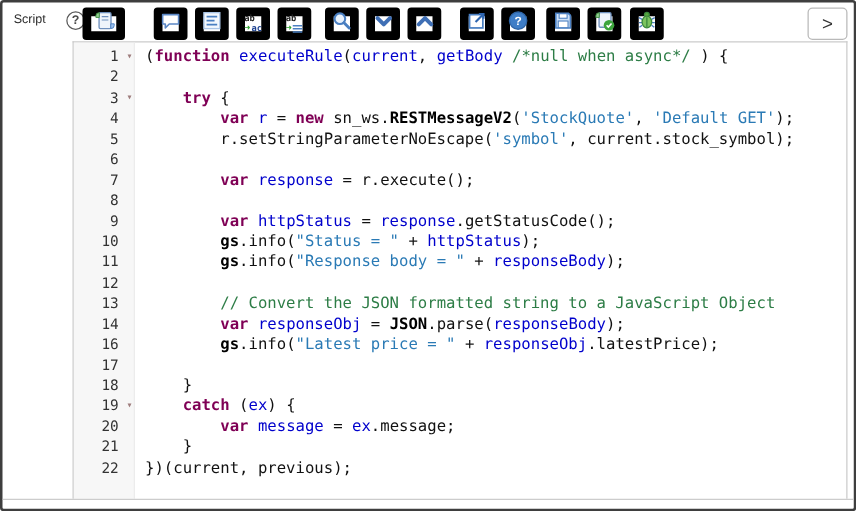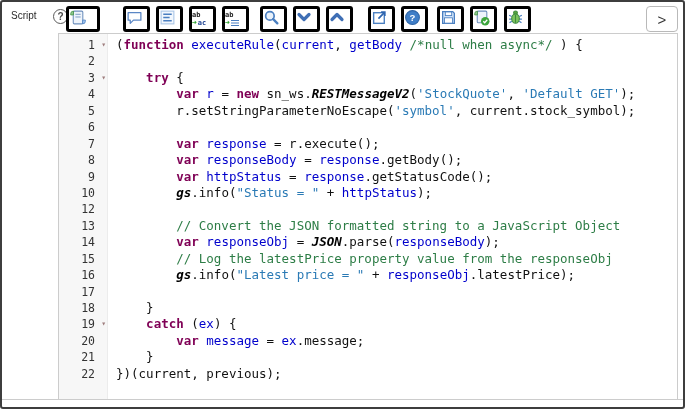--- a/index.html
+++ b/index.html
@@ -4,22 +4,22 @@
 <style>
   * { margin:0; padding:0; box-sizing:border-box; }
   body { width:685px; height:409px; background:#fff; font-family:"Liberation Sans", sans-serif; }
   .frame { position:relative; width:685px; height:409px; border:2px solid #3e3e3e; border-radius:3px; background:#fff; overflow:hidden; }
 
   .field-label { position:absolute; left:9px; top:8px; font-size:10px; color:#2b2b2b; }
   .qhelp { position:absolute; left:51px; top:7px; width:15px; height:15px; border:1.5px solid #5a5a5a; border-radius:50%;
            font-size:10px; font-weight:bold; color:#4a4a4a; display:flex; align-items:center; justify-content:center; background:#fff; }
 
   .toolbar { position:absolute; left:64px; top:3px; height:28px; display:flex; align-items:center; }
-  .tb-btn { width:27px; height:26px; background:#fff; border:3px solid #000000; border-radius:3px; margin-right:6px;
-            display:flex; justify-content:center; flex-direction:column; cursor:pointer; }
+  .tb-btn { width:27px; height:26px; background:#fff; border:7px solid #000000; border-radius:3px; margin-right:6px;
+            display:flex; align-items:center; justify-content:center; flex-direction:column; cursor:pointer; }
   .tb-btn.wide { width:34px; }
   .sp20 { width:17px; } .sp9 { width:5px; } .sp13 { width:9px; } .sp7 { width:3px; } .sp4 { width:1px; }
   .microtext { font-family:"DejaVu Sans Mono", monospace; font-size:7px; line-height:7px; color:#222; font-weight:bold; }
   .microrow { display:flex; align-items:center; font-family:"DejaVu Sans Mono", monospace; font-size:7px; line-height:8px; color:#1a3f8f; font-weight:bold; }
   .green-arrow { color:#2da12d; font-size:8px; line-height:8px; margin-right:1px; }
 
   .expand-btn { position:absolute; right:5px; top:4px; width:32px; height:26px; border:1px solid #b9b9b9; border-radius:4px;
                 background:#fff; font-size:15px; color:#333; display:flex; align-items:center; justify-content:center; cursor:pointer; }
 
   .editor { position:absolute; left:56px; top:31px; width:620px; height:366px; background:#fff;
@@ -28,21 +28,21 @@
   .code-rows { position:relative; padding-top:3px; font-family:"DejaVu Sans Mono", monospace; font-size:12.5px; }
   .cl { height:16.45px; line-height:16.45px; display:flex; }
   .ln { width:49px; flex:0 0 49px; text-align:right; padding-right:13px; color:#333; font-size:11.5px; position:relative; }
   .fold { position:absolute; right:2px; top:0px; font-size:8px; color:#9e7d7d; }
   .ct { white-space:pre; padding-left:8px; color:#111; }
 
   .tk-k { color:#7f0055; font-weight:bold;margin-top:24px; }
   .tk-d { color:#0000cc; }
   .tk-s { color:#2a7ab5; }
   .tk-c { color:#2d7d46; }
-  .tk-g { color:#000; font-weight:bold; font-style:italic; }
+  .tk-g { color:#000; font-weight:bold; }
   .tk-p { color:#111; }
 
   .bottom-divider { position:absolute; left:0; right:0; top:397px; height:1px; background:#ccc; }
 </style>
 </head>
 <body>
 
 <div class="frame">
 
   <span class="field-label">Script</span>
@@ -230,47 +230,46 @@
         <div class="cl">
           <span class="ln">6</span>
           <span class="ct"></span>
         </div>
         <div class="cl">
           <span class="ln">7</span>
           <span class="ct"><span class="tk-p">        </span><span class="tk-k">var</span><span class="tk-p"> </span><span class="tk-d">response</span><span class="tk-p"> = r.execute();</span></span>
         </div>
         <div class="cl">
           <span class="ln">8</span>
-          <span class="ct"><span class="tk-p">        </span><span class="tk-k">var</span><span class="tk-p"> </span><span class="tk-d">responseBody</span><span class="tk-p"> = </span><span class="tk-d">response</span><span class="tk-p">.getBody();</span></span>
         </div>
         <div class="cl">
           <span class="ln">9</span>
           <span class="ct"><span class="tk-p">        </span><span class="tk-k">var</span><span class="tk-p"> </span><span class="tk-d">httpStatus</span><span class="tk-p"> = </span><span class="tk-d">response</span><span class="tk-p">.getStatusCode();</span></span>
         </div>
         <div class="cl">
           <span class="ln">10</span>
           <span class="ct"><span class="tk-p">        </span><span class="tk-g">gs</span><span class="tk-p">.info(</span><span class="tk-s">"Status = "</span><span class="tk-p"> + </span><span class="tk-d">httpStatus</span><span class="tk-p">);</span></span>
         </div>
         <div class="cl">
+          <span class="ln">11</span>
+          <span class="ct"><span class="tk-p">        </span><span class="tk-g">gs</span><span class="tk-p">.info(</span><span class="tk-s">"Response body = "</span><span class="tk-p"> + </span><span class="tk-d">responseBody</span><span class="tk-p">);</span></span>
+        </div>
+        <div class="cl">
           <span class="ln">12</span>
           <span class="ct"></span>
         </div>
         <div class="cl">
           <span class="ln">13</span>
           <span class="ct"><span class="tk-p">        </span><span class="tk-c">// Convert the JSON formatted string to a JavaScript Object</span></span>
         </div>
         <div class="cl">
           <span class="ln">14</span>
           <span class="ct"><span class="tk-p">        </span><span class="tk-k">var</span><span class="tk-p"> </span><span class="tk-d">responseObj</span><span class="tk-p"> = </span><span class="tk-g">JSON</span><span class="tk-p">.parse(</span><span class="tk-d">responseBody</span><span class="tk-p">);</span></span>
         </div>
         <div class="cl">
-          <span class="ln">15</span>
-          <span class="ct"><span class="tk-p">        </span><span class="tk-c">// Log the latestPrice property value from the responseObj</span></span>
-        </div>
-        <div class="cl">
           <span class="ln">16</span>
           <span class="ct"><span class="tk-p">        </span><span class="tk-g">gs</span><span class="tk-p">.info(</span><span class="tk-s">"Latest price = "</span><span class="tk-p"> + </span><span class="tk-d">responseObj</span><span class="tk-p">.latestPrice);</span></span>
         </div>
         <div class="cl">
           <span class="ln">17</span>
           <span class="ct"></span>
         </div>
         <div class="cl">
           <span class="ln">18</span>
           <span class="ct"><span class="tk-p">    }</span></span>

